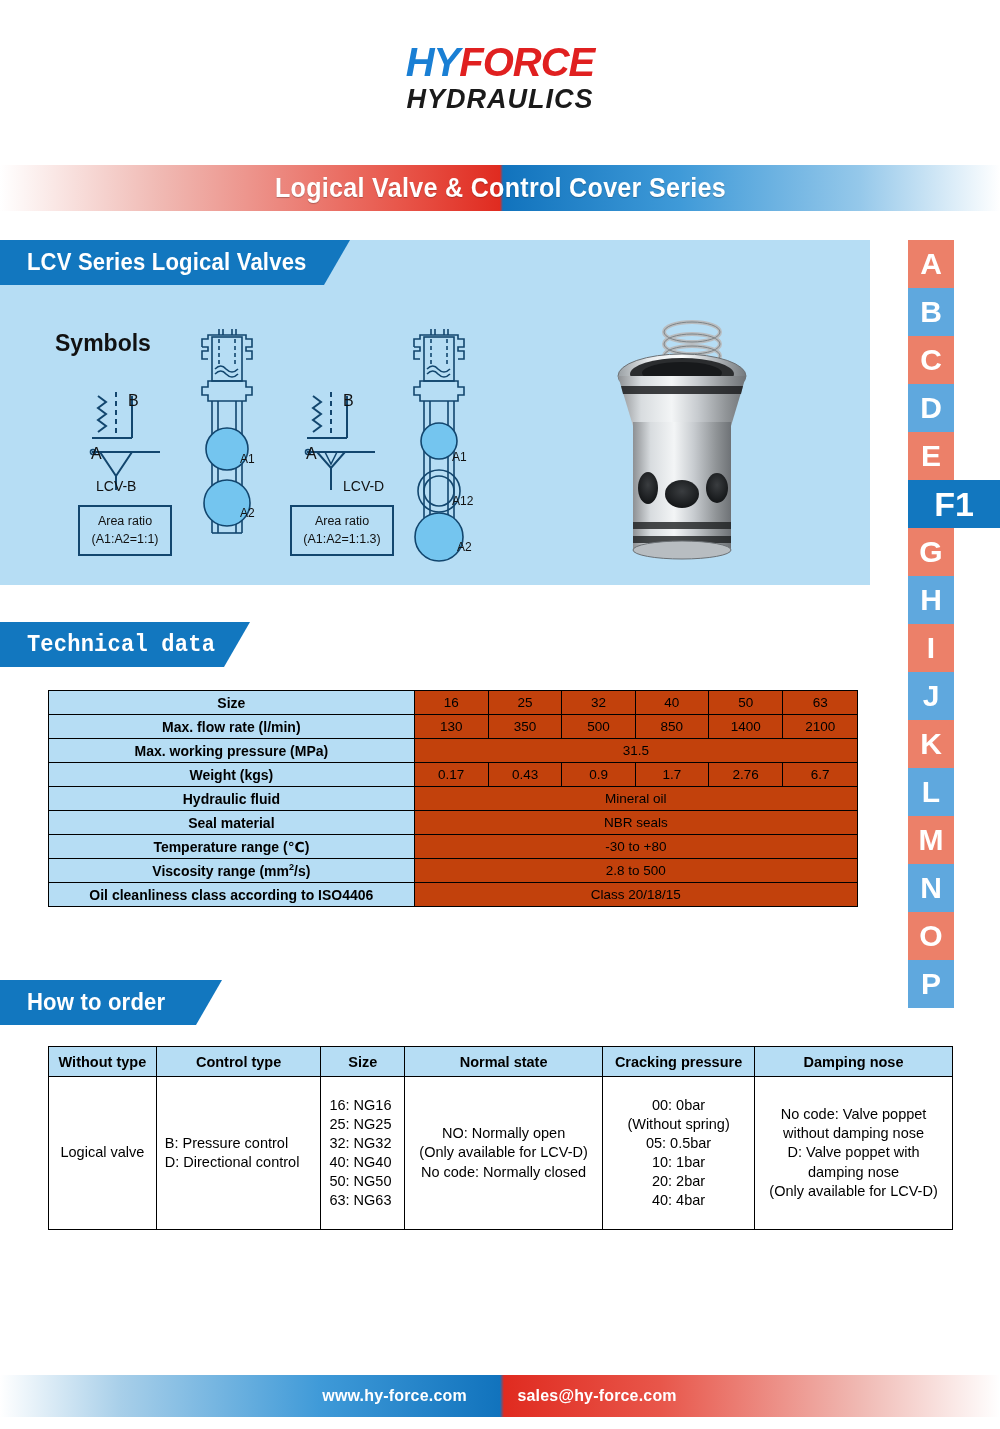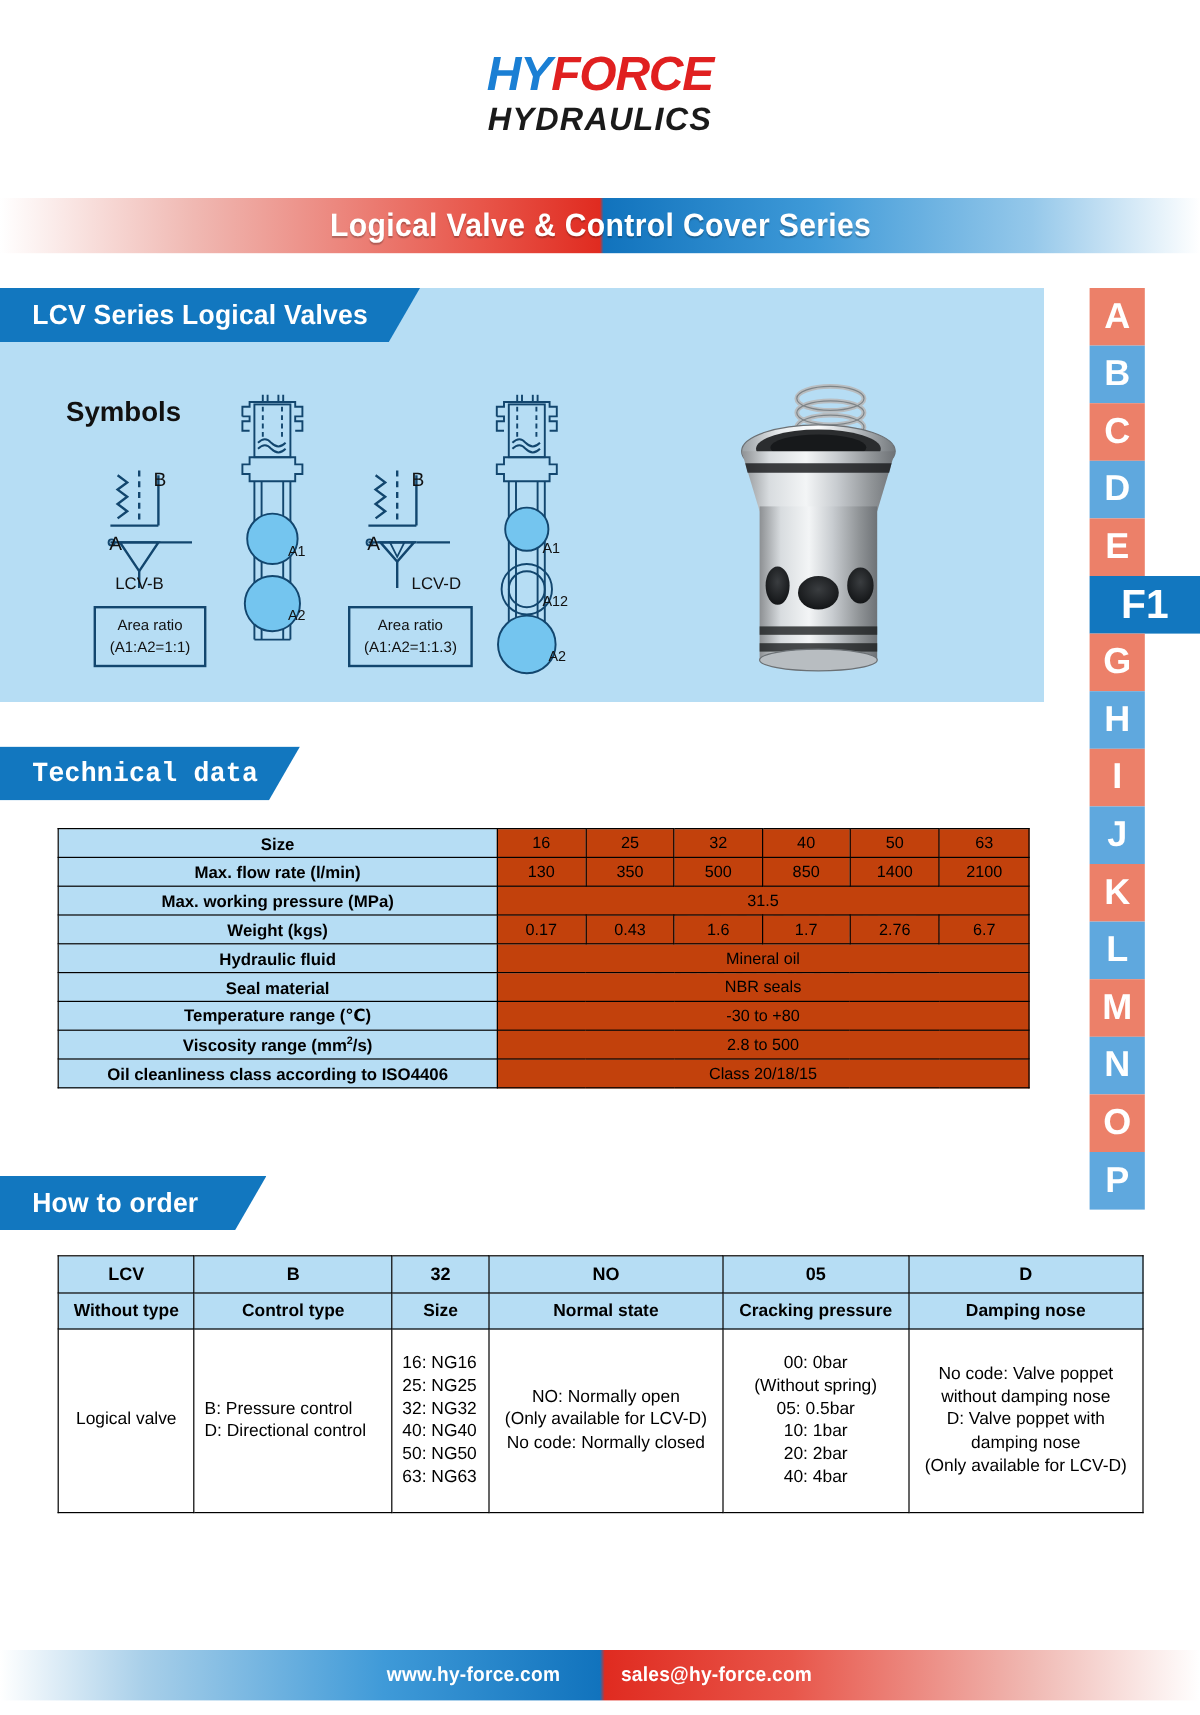--- a/index.html
+++ b/index.html
@@ -381,21 +381,21 @@
           <td style="width: 73px;">2100</td>
         </tr>
         <tr>
           <td class="lbl">Max. working pressure (MPa)</td>
           <td colspan="6">31.5</td>
         </tr>
         <tr>
           <td class="lbl">Weight (kgs)</td>
           <td style="width: 73px;">0.17</td>
           <td style="width: 73px;">0.43</td>
-          <td style="width: 73px;">1.6</td>
+          <td style="width: 73px;">0.9</td>
           <td style="width: 73px;">1.7</td>
           <td style="width: 73px;">2.76</td>
           <td style="width: 73px;">6.7</td>
         </tr>
         <tr>
           <td class="lbl">Hydraulic fluid</td>
           <td colspan="6">Mineral oil</td>
         </tr>
         <tr>
           <td class="lbl">Seal material</td>
@@ -414,28 +414,20 @@
           <td colspan="6">Class 20/18/15</td>
         </tr>
       </tbody>
   </table>
 
   <div class="sec-banner" id="sec-order">
     <span>How to order</span>
   </div>
   <table id="order-table">
     <tbody>
-        <tr class="code">
-          <td style="width: 110px;">LCV</td>
-          <td style="width: 165px;">B</td>
-          <td style="width: 75px;">32</td>
-          <td style="width: 200px;">NO</td>
-          <td style="width: 155px;">05</td>
-          <td style="width: 200px;">D</td>
-        </tr>
         <tr class="names">
           <td>Without type</td>
           <td>Control type</td>
           <td>Size</td>
           <td>Normal state</td>
           <td>Cracking pressure</td>
           <td>Damping nose</td>
         </tr>
         <tr class="body">
           <td>

